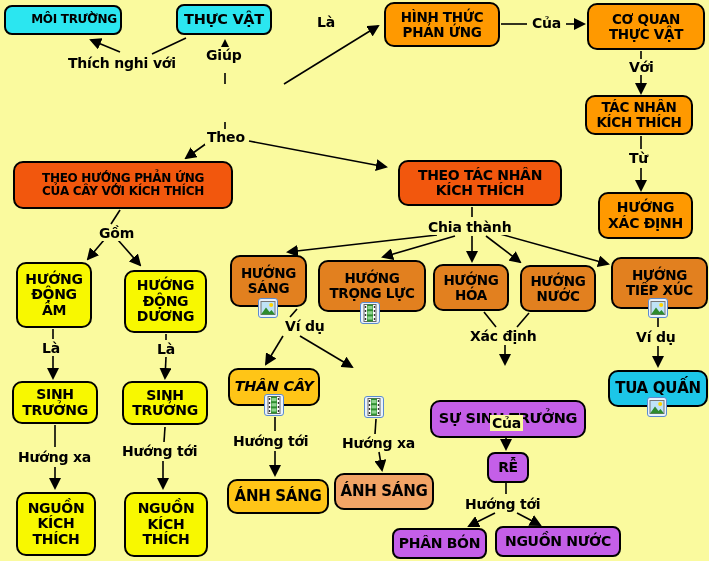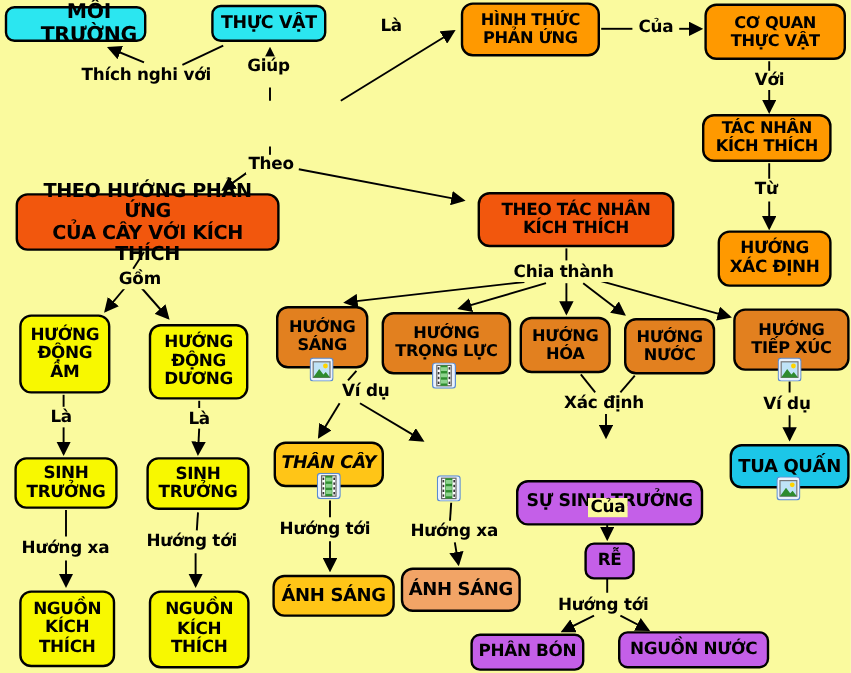--- a/index.html
+++ b/index.html
@@ -72,29 +72,29 @@
       <line x1="529" y1="313" x2="517" y2="327" stroke="#000000" stroke-width="1.6"></line>
       <line x1="505" y1="345" x2="505" y2="364" stroke="#000000" stroke-width="1.6" marker-end="url(#arr)"></line>
       <line x1="658" y1="318" x2="658" y2="327" stroke="#000000" stroke-width="1.6"></line>
       <line x1="658" y1="346" x2="658" y2="366" stroke="#000000" stroke-width="1.6" marker-end="url(#arr)"></line>
       <line x1="506" y1="407" x2="506" y2="413" stroke="#000000" stroke-width="1.6"></line>
       <line x1="506" y1="431" x2="506" y2="449" stroke="#000000" stroke-width="1.6" marker-end="url(#arr)"></line>
       <line x1="506" y1="481" x2="506" y2="494" stroke="#000000" stroke-width="1.6"></line>
       <line x1="495" y1="513" x2="469" y2="526" stroke="#000000" stroke-width="1.6" marker-end="url(#arr)"></line>
       <line x1="517" y1="513" x2="540" y2="525" stroke="#000000" stroke-width="1.6" marker-end="url(#arr)"></line>
     </svg>
-    <div class="node" style="left: 4px; top: 5px; width: 118px; height: 30px; background: rgb(43, 230, 240); font-size: 17px; border-radius: 8px; padding-left: 24px;">MÔI TRƯỜNG</div>
+    <div class="node" style="left: 4px; top: 5px; width: 118px; height: 30px; background: rgb(43, 230, 240); font-size: 12px; border-radius: 8px; padding-left: 24px;">MÔI TRƯỜNG</div>
     <div class="node" style="left: 176px; top: 4px; width: 96px; height: 31px; background: rgb(43, 230, 240); font-size: 14.5px; border-radius: 8px;">THỰC VẬT</div>
     <div class="node" style="left: 384px; top: 2px; width: 116px; height: 45px; background: rgb(255, 153, 0); font-size: 13.5px; text-align: center;">HÌNH THỨC
 PHẢN ỨNG</div>
     <div class="node" style="left: 587px; top: 3px; width: 118px; height: 47px; background: rgb(255, 153, 0); font-size: 13.5px;">CƠ QUAN
 THỰC VẬT</div>
     <div class="node" style="left: 585px; top: 95px; width: 108px; height: 40px; background: rgb(255, 153, 0); font-size: 13.5px;">TÁC NHÂN
 KÍCH THÍCH</div>
-    <div class="node" style="left: 13px; top: 161px; width: 220px; height: 48px; background: rgb(242, 87, 13); font-size: 16px;">THEO HƯỚNG PHẢN ỨNG
+    <div class="node" style="left: 13px; top: 161px; width: 220px; height: 48px; background: rgb(242, 87, 13); font-size: 12px;">THEO HƯỚNG PHẢN ỨNG
 CỦA CÂY VỚI KÍCH THÍCH</div>
     <div class="node" style="left: 398px; top: 160px; width: 164px; height: 46px; background: rgb(242, 87, 13); font-size: 14px;">THEO TÁC NHÂN
 KÍCH THÍCH</div>
     <div class="node" style="left: 598px; top: 192px; width: 95px; height: 47px; background: rgb(255, 153, 0); font-size: 14px;">HƯỚNG
 XÁC ĐỊNH</div>
     <div class="node" style="left: 16px; top: 262px; width: 76px; height: 66px; background: rgb(248, 248, 0); font-size: 14px;">HƯỚNG
 ĐỘNG
 ÂM</div>
     <div class="node" style="left: 124px; top: 270px; width: 83px; height: 63px; background: rgb(248, 248, 0); font-size: 14px;">HƯỚNG
 ĐỘNG
@@ -119,21 +119,21 @@
     <div class="node" style="left: 227px; top: 479px; width: 102px; height: 35px; background: rgb(255, 197, 23); font-size: 15px;">ÁNH SÁNG</div>
     <div class="node" style="left: 334px; top: 473px; width: 100px; height: 37px; background: rgb(242, 164, 102); font-size: 15px;">ÁNH SÁNG</div>
     <div class="node" style="left: 487px; top: 452px; width: 42px; height: 31px; background: rgb(196, 95, 232); font-size: 14px; border-radius: 8px;">RỄ</div>
     <div class="node" style="left: 16px; top: 492px; width: 80px; height: 64px; background: rgb(248, 248, 0); font-size: 14px;">NGUỒN
 KÍCH
 THÍCH</div>
     <div class="node" style="left: 124px; top: 492px; width: 84px; height: 65px; background: rgb(248, 248, 0); font-size: 14px;">NGUỒN
 KÍCH
 THÍCH</div>
     <div class="node" style="left: 392px; top: 528px; width: 95px; height: 31px; background: rgb(196, 95, 232); font-size: 14px; border-radius: 8px;">PHÂN BÓN</div>
-    <div class="node" style="left: 515px; top: 526px; width: 126px; height: 31px; background: rgb(196, 95, 232); font-size: 14px; border-radius: 8px;">NGUỒN NƯỚC</div>
+    <div class="node" style="left: 495px; top: 526px; width: 126px; height: 31px; background: rgb(196, 95, 232); font-size: 14px; border-radius: 8px;">NGUỒN NƯỚC</div>
     <div class="elabel" style="left: 66px; top: 55px; background: rgb(250, 250, 158);">Thích nghi với</div>
     <div class="elabel" style="left: 204px; top: 47px; background: rgb(250, 250, 158);">Giúp</div>
     <div class="elabel" style="left: 315px; top: 14px; background: rgb(250, 250, 158);">Là</div>
     <div class="elabel" style="left: 530px; top: 15px; background: rgb(250, 250, 158);">Của</div>
     <div class="elabel" style="left: 627px; top: 59px; background: rgb(250, 250, 158);">Với</div>
     <div class="elabel" style="left: 205px; top: 129px; background: rgb(250, 250, 158);">Theo</div>
     <div class="elabel" style="left: 627px; top: 150px; background: rgb(250, 250, 158);">Từ</div>
     <div class="elabel" style="left: 97px; top: 225px; background: rgb(250, 250, 158);">Gồm</div>
     <div class="elabel" style="left: 426px; top: 219px; background: rgb(250, 250, 158);">Chia thành</div>
     <div class="elabel" style="left: 40px; top: 340px; background: rgb(250, 250, 158);">Là</div>

